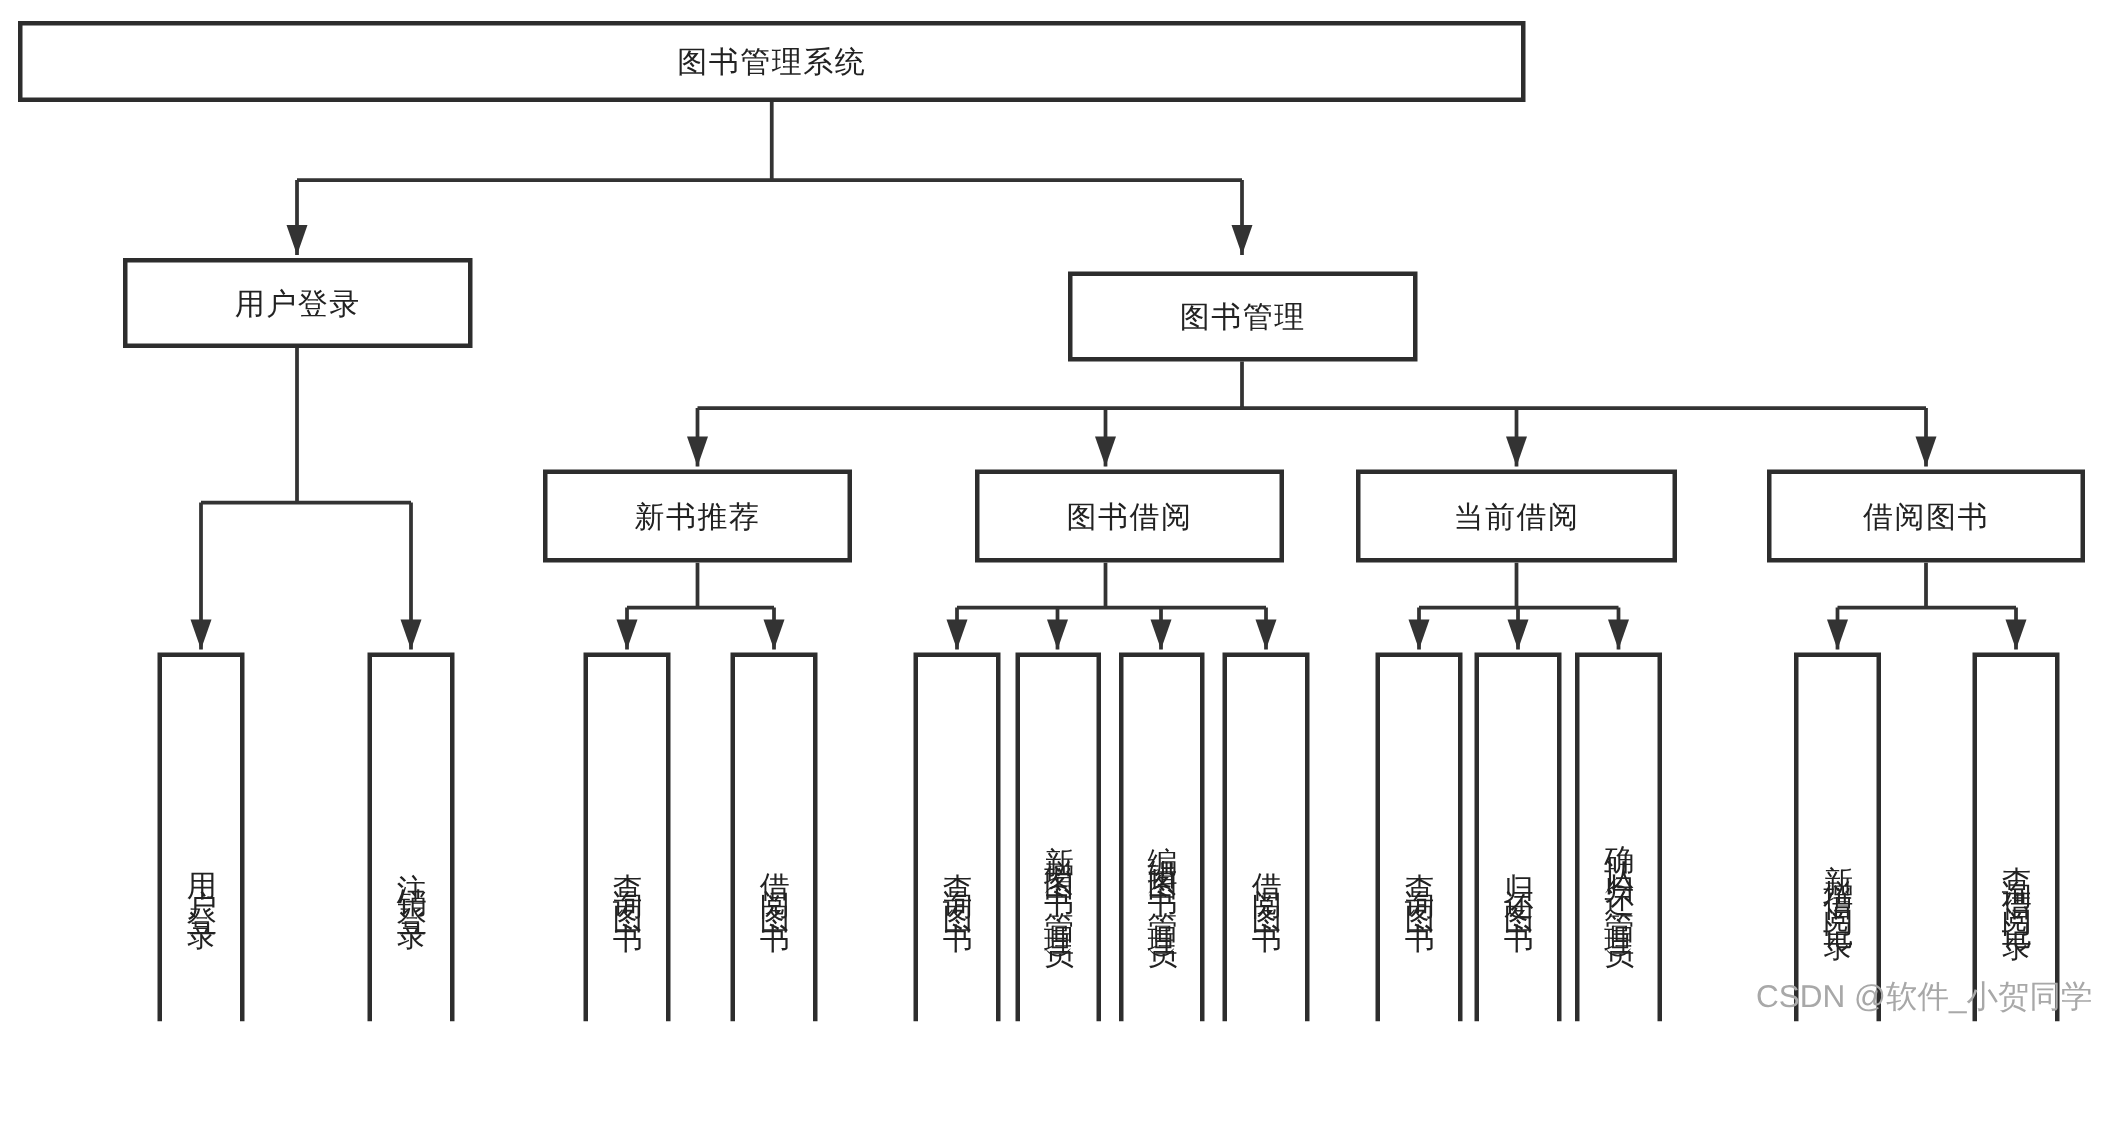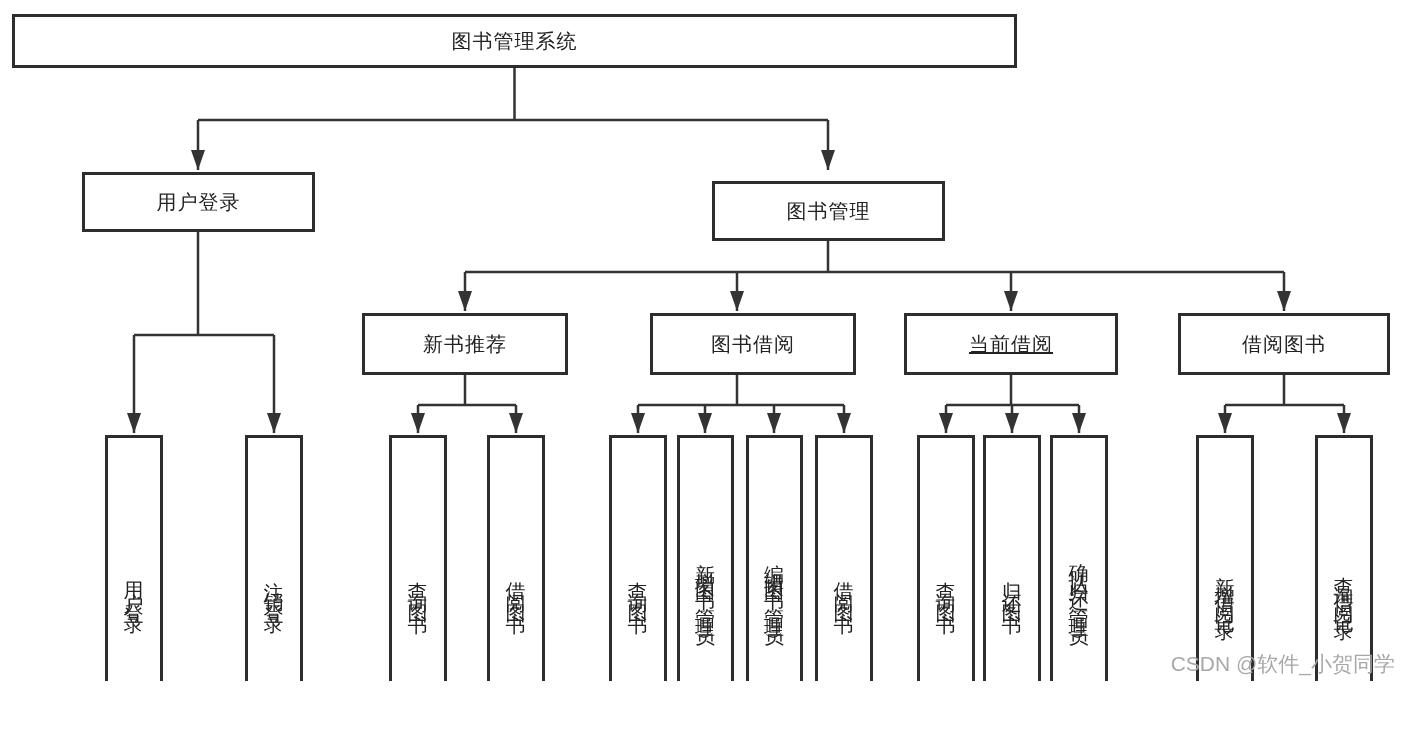--- a/index.html
+++ b/index.html
@@ -110,21 +110,21 @@
   <div class="node hnode" style="left:712px;top:181px;width:233px;height:60px;">
     <span>图书管理</span>
   </div>
 
   <div class="node hnode" style="left:362px;top:313px;width:206px;height:62px;">
     <span>新书推荐</span>
   </div>
   <div class="node hnode" style="left:634px;top:313px;width:206px;height:62px;margin-left:16px;">
     <span>图书借阅</span>
   </div>
-  <div class="node hnode" style="left:904px;top:313px;width:214px;height:62px;text-decoration:underline;">
+  <div class="node hnode" style="left:904px;top:313px;width:214px;height:62px;">
     <span>当前借阅</span>
   </div>
   <div class="node hnode" style="left:1178px;top:313px;width:212px;height:62px;">
     <span>借阅图书</span>
   </div>
 
   <div class="node vnode" style="left:105px;top:435px;width:58px;height:302px;">
     <span class="vtext">用户登录</span>
   </div>
   <div class="node vnode" style="left:245px;top:435px;width:58px;height:302px;">

